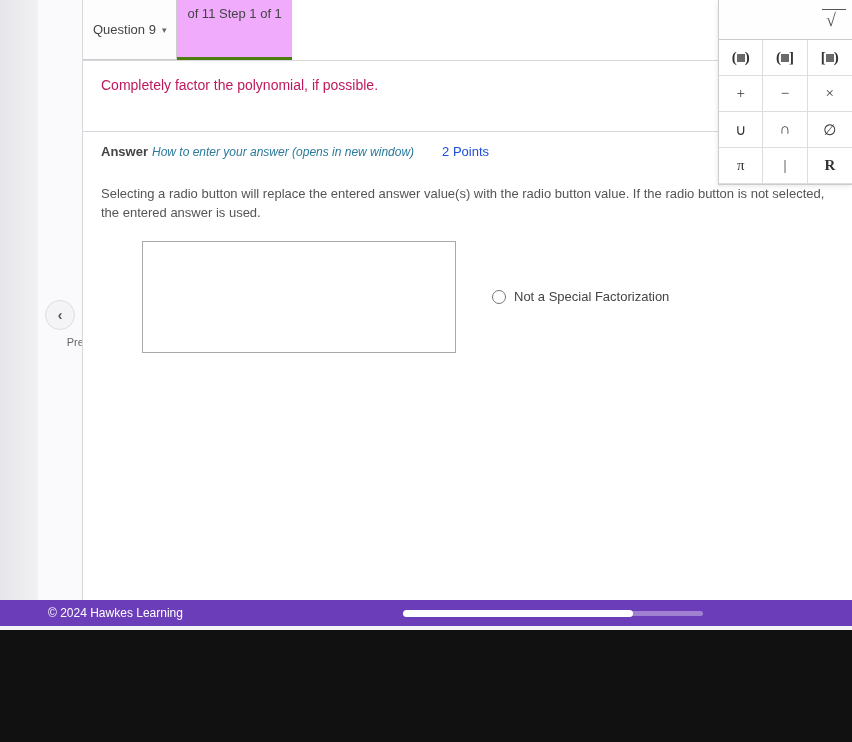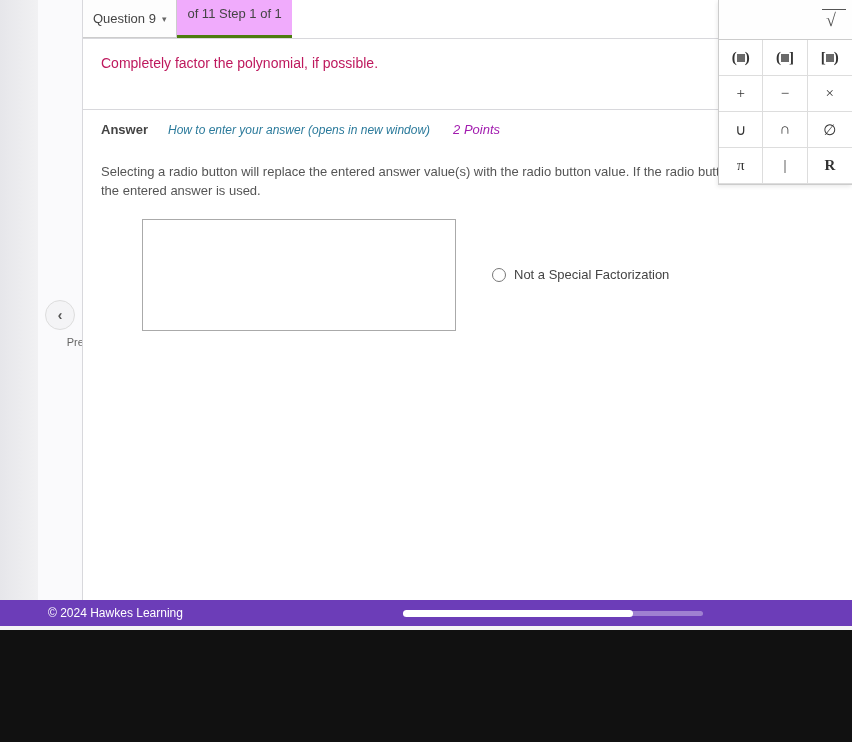--- a/index.html
+++ b/index.html
@@ -51,21 +51,21 @@
   }
   .qhdr {
     display: flex;
     align-items: stretch;
     border-bottom: 1px solid #d8d8dc;
   }
   .qsel {
     border: 1px solid #ccc;
     border-top: none;
     border-left: none;
-    padding: 11px 10px;
+    padding: 22px 10px;
     font-size: 13px;
     color: #444;
     display: flex; align-items: center; gap: 6px;
     cursor: pointer;
     background: #fdfdfd;
   }
   .caret { font-size: 9px; color: #666; }
   .step {
     padding: 6px 10px;
     font-size: 13px;
@@ -81,28 +81,28 @@
   .stem-text { font-size: 14px; color: #be185d; margin-bottom: 14px; }
   .expr {
     text-align: center;
     font-family: "Times New Roman", serif;
     font-size: 17px;
     color: #333;
     letter-spacing: 0.5px;
   }
   .expr sup { font-size: 11px; vertical-align: super; }
   .ans-hdr {
-    display: flex; align-items: baseline; gap: 20px;
+    display: flex; align-items: baseline; gap: 4px;
     padding: 12px 18px;
     font-size: 13px;
     text-align: right;
   }
   .ans-label { color: #444; font-weight: 600; }
   .ans-link { color: #2b7a9b; font-style: italic; font-size: 12px; cursor: pointer; }
-  .ans-pts { color: #a21caf; margin-left: 3px; font-style: italic; }
+  .ans-pts { color: #1d4ed8; margin-left: 24px; }
   .ans-body { padding: 14px 18px; }
   .hint { font-size: 13px; color: #555; line-height: 1.45; margin-bottom: 18px; }
   .ans-row { display: flex; align-items: center; gap: 36px; margin-left: 41px; }
   .ans-box {
     width: 314px; height: 112px;
     border: 1px solid #aaa;
     background: #fff;
   }
   .radio-wrap { display: flex; align-items: center; gap: 8px; font-size: 13px; color: #444; cursor: pointer; }
   .radio {

